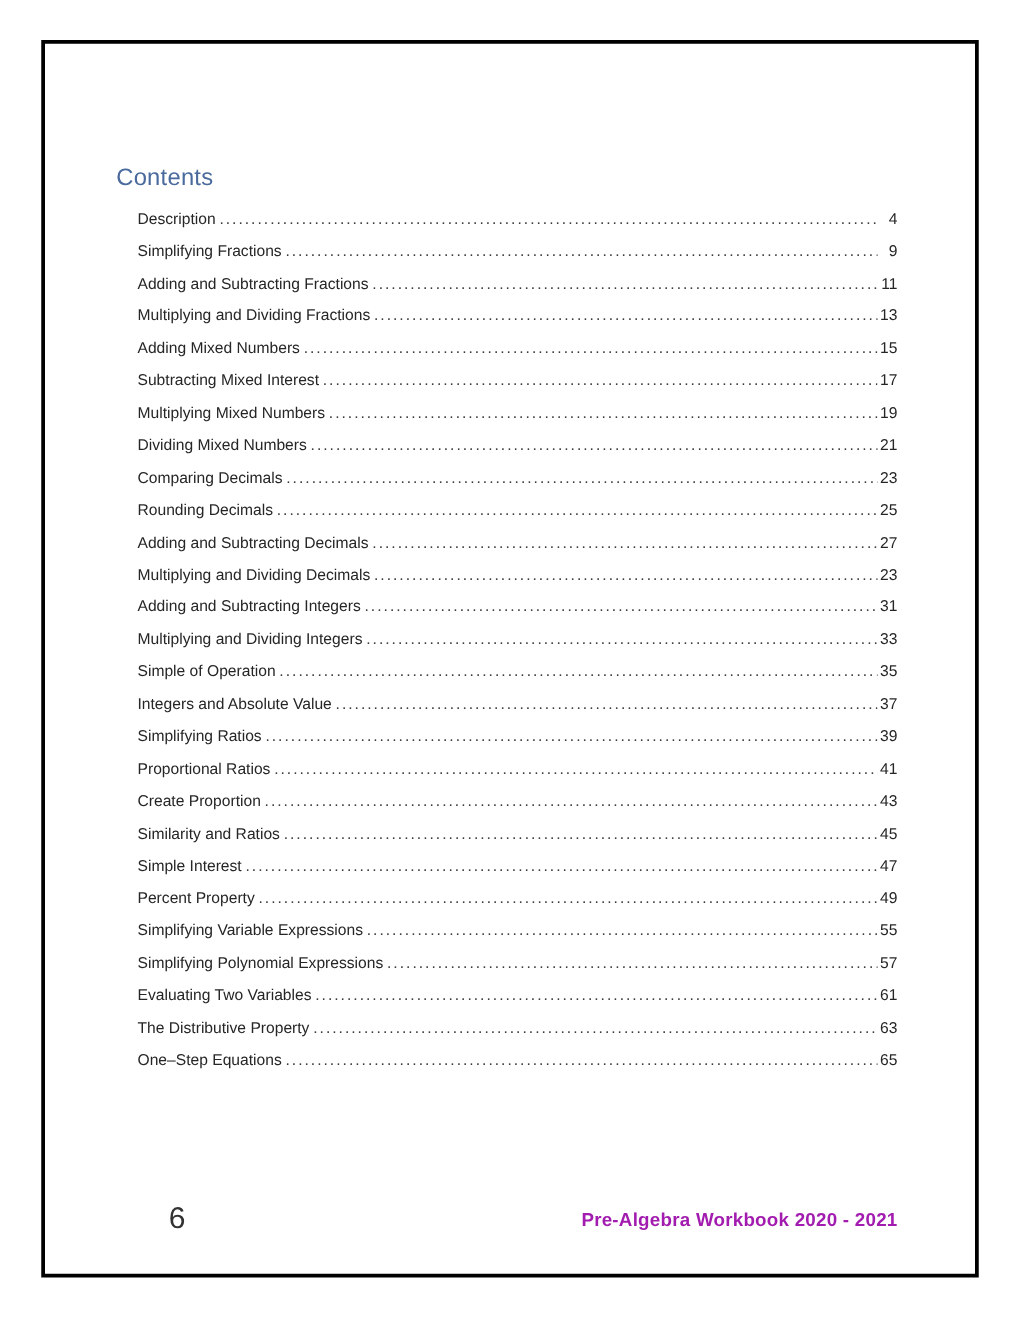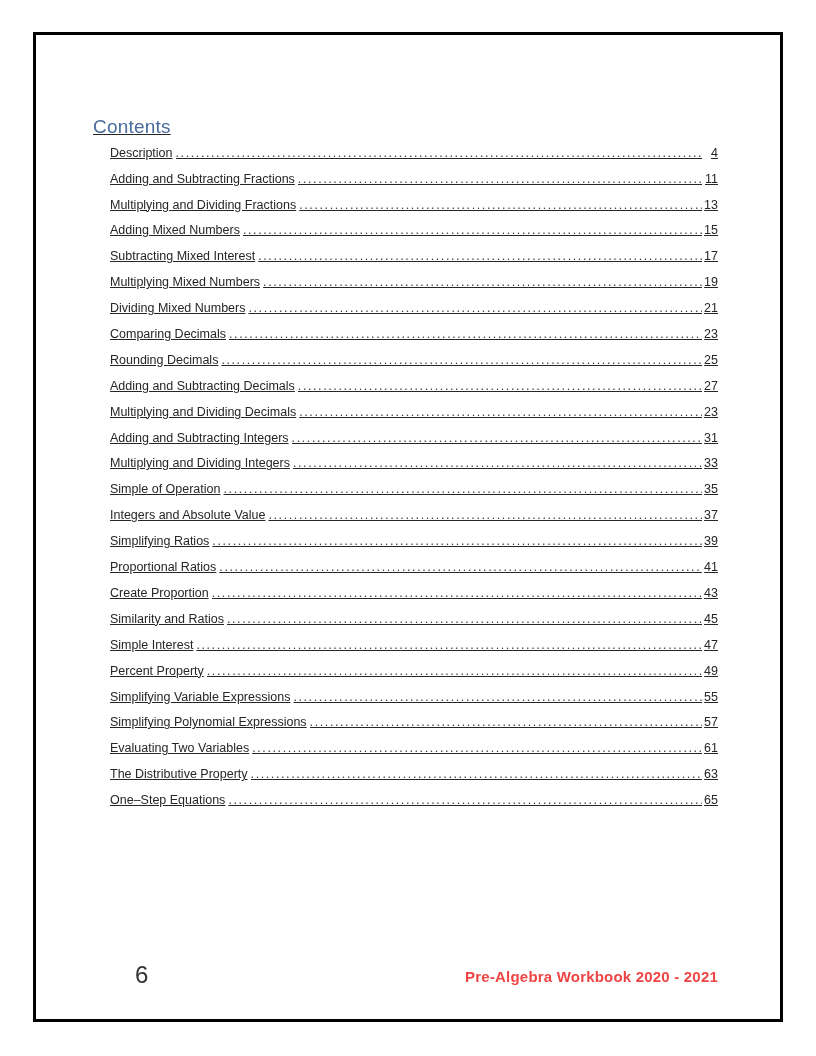--- a/index.html
+++ b/index.html
@@ -19,38 +19,37 @@
   }
   .page-border{
     position:absolute;
     left:33px;top:32px;
     width:750px;height:990px;
     border:3px solid var(--border-color);
     background:#ffffff;
   }
   .content{
     position:absolute;
-    left:93px;top:116px;
+    left:93px;top:132px;
     width:625px;
-    text-decoration:underline;
   }
   .toc-heading{
     font-size:19px;
     font-weight:400;
     color:var(--heading-color);
     line-height:1.2;
     margin-bottom:7px;
     letter-spacing:0.2px;
   }
   .toc-list{
     margin-left:17px;
   }
   .toc-row{
     display:flex;
-    align-items:flex-start;
+    align-items:center;
     height:25.9px;
     font-size:12.5px;
     color:var(--text-color);
   }
   .toc-title{
     white-space:nowrap;
     flex:0 0 auto;
   }
   .toc-leader{
     flex:1 1 auto;
@@ -77,38 +76,43 @@
     font-size:24px;
     font-weight:400;
     color:#333333;
   }
   .footer-book-title{
     position:absolute;
     right:98px;
     top:968px;
     font-size:15px;
     font-weight:700;
-    color:#ef4444;
+    color:#a21caf;
     letter-spacing:0.2px;
   }
 </style>
 </head>
 <body>
 
 <div class="page-border"></div>
 
 <div class="content">
   <div class="toc-heading">Contents</div>
   <div class="toc-list" id="toc-list">
       <div class="toc-row">
         <span class="toc-title">Description</span>
         <span class="toc-leader"></span>
         <span class="toc-page">4</span>
       </div>
       <div class="toc-row">
+        <span class="toc-title">Simplifying Fractions</span>
+        <span class="toc-leader"></span>
+        <span class="toc-page">9</span>
+      </div>
+      <div class="toc-row">
         <span class="toc-title">Adding and Subtracting Fractions</span>
         <span class="toc-leader"></span>
         <span class="toc-page">11</span>
       </div>
       <div class="toc-row">
         <span class="toc-title">Multiplying and Dividing Fractions</span>
         <span class="toc-leader"></span>
         <span class="toc-page">13</span>
       </div>
       <div class="toc-row">

